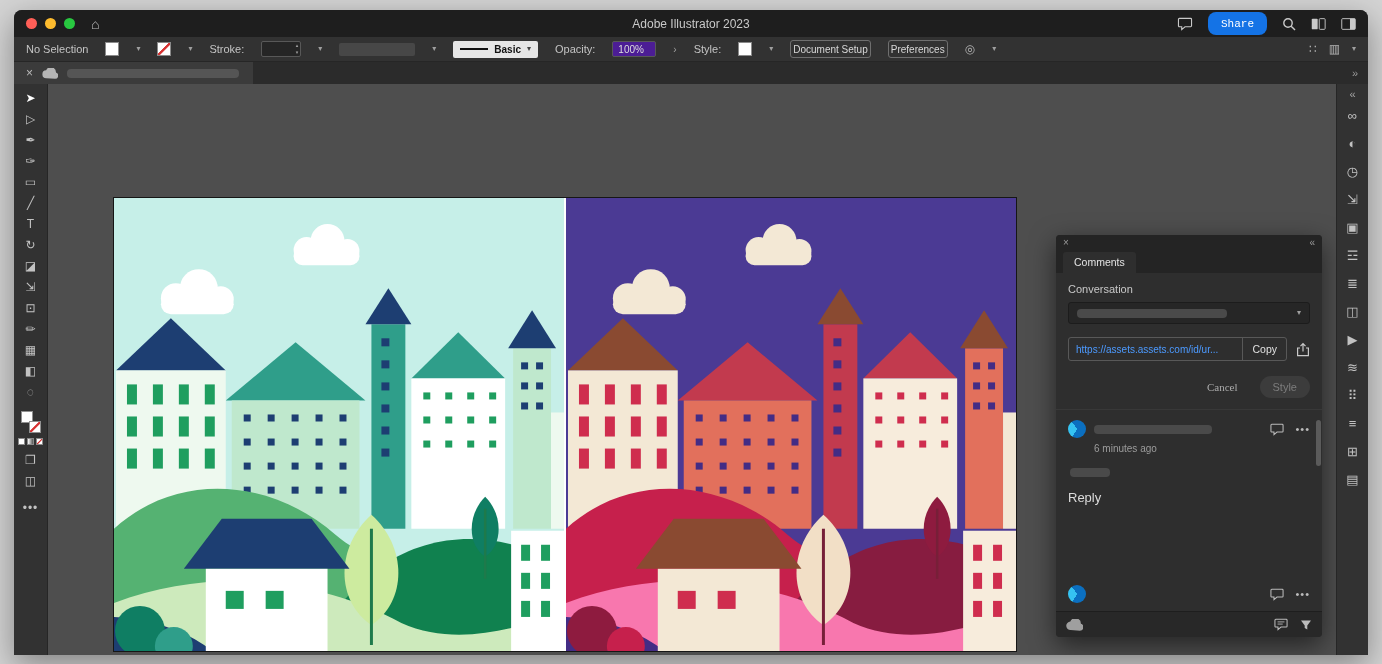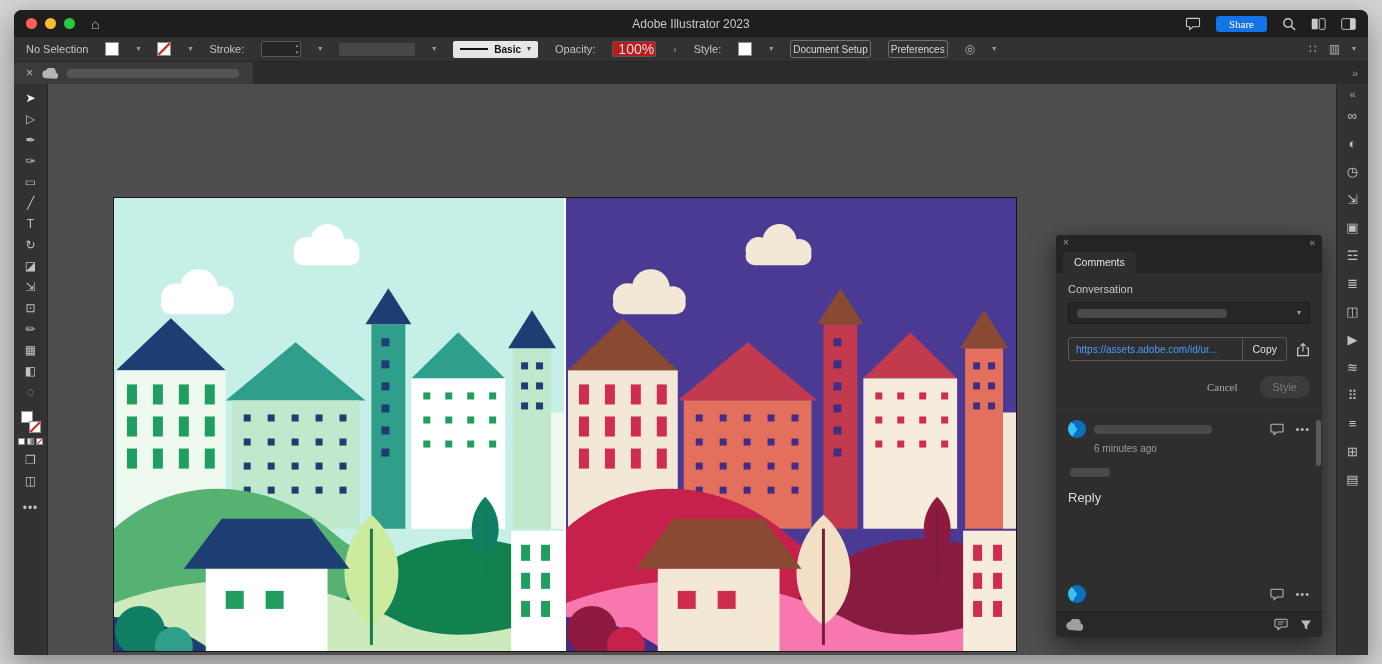--- a/index.html
+++ b/index.html
@@ -13,43 +13,43 @@
 
   
   .titlebar { height:27px; flex:0 0 27px; background:#1e1e1e; display:flex; align-items:center;
               padding:0 12px; position:relative; }
   .traffic { display:flex; gap:8px; align-items:center; }
   .tl { width:11px; height:11px; border-radius:50%; display:inline-block; }
   .tl.red{background:#ff5f57} .tl.yellow{background:#febc2e} .tl.green{background:#28c840}
   .home-icon { color:#bdbdbd; font-size:14px; margin-left:16px; line-height:1; cursor:default; }
   .win-title { position:absolute; left:0; right:0; text-align:center; color:#c9c9c9; font-size:12px; pointer-events:none; }
   .tb-right { margin-left:auto; display:flex; align-items:center; gap:15px; z-index:2; }
-  .share-btn { background:#1473e6; color:#fff; border:none; border-radius:3px; height:16px;
-               padding:0 13px; font-size:11px; font-family:Liberation Serif, serif; cursor:pointer; }
+  .share-btn { background:#1473e6; color:#fff; border:none; border-radius:8px; height:23px;
+               padding:0 13px; font-size:11px; font-family:Liberation Mono, monospace; cursor:pointer; }
   .tb-ic { display:flex; align-items:center; }
 
   
   .controlbar { height:25px; flex:0 0 25px; background:#323232; border-bottom:1px solid #262626;
                 display:flex; align-items:center; gap:17px; padding:0 12px; color:#c4c4c4; font-size:11px; }
   .chip { width:14px; height:14px; background:#fff; border:1px solid #8a8a8a; display:inline-block; }
   .chip.none { background:linear-gradient(135deg,#fff 42%,#d63333 46%,#d63333 56%,#fff 60%); }
   .chev { font-size:8px; color:#9f9f9f; line-height:1; }
   .chev::after { content:"▾"; }
   .stepper { width:40px; height:16px; background:#252525; border:1px solid #585858; border-radius:2px;
              position:relative; }
   .stepper::after { content:"▴\A▾"; white-space:pre; position:absolute; right:2px; top:0px;
                     font-size:5px; color:#9f9f9f; line-height:7px; }
   .dis-pill { width:76px; height:13px; background:#474747; border-radius:2px; }
   .stroke-style { height:17px; background:#e6e6e6; border-radius:2px; display:flex; align-items:center;
                   gap:6px; padding:0 7px; color:#111; }
   .line-sample { width:28px; height:2px; background:#111; }
   .ss-label { font-size:10px; font-weight:bold; color:#111; }
   .stroke-style .chev::after{ color:#444; }
-  .value-box { width:44px; height:16px; background:#b91c1c; border:1px solid #585858; border-radius:2px;
-               color:#ddd; font-size:14px; display:flex; align-items:center; padding:0 5px; }
+  .value-box { width:44px; height:16px; background:#4c1d95; border:1px solid #585858; border-radius:2px;
+               color:#ddd; font-size:10px; display:flex; align-items:center; padding:0 5px; }
   .chev-r { font-size:10px; color:#9f9f9f; }
   .chev-r::after { content:"›"; }
   .cbtn { height:18px; border:1px solid #6f6f6f; border-radius:3px; background:transparent; color:#d8d8d8;
           font-size:10px; padding:0 2px; font-family:inherit; cursor:pointer; }
   .cb-right { margin-left:auto; display:flex; align-items:center; gap:12px; color:#b5b5b5; font-size:12px; }
 
   
   .tabbar { height:22px; flex:0 0 22px; background:#2b2b2b; display:flex; align-items:stretch; position:relative; }
   .doc-tab { background:#3b3b3b; display:flex; align-items:center; gap:9px; padding:0 14px 0 12px; min-width:238px; }
   .tab-close { color:#b9b9b9; font-size:12px; cursor:pointer; line-height:1; }
@@ -408,21 +408,21 @@
             <span class="cp-tab">Comments</span>
           </div>
           <div class="cp-body">
             <div class="cp-label">Conversation</div>
             <div class="cp-dropdown">
               <span class="blur-pill bp-w150"></span>
               <span class="chev"></span>
             </div>
             <div class="cp-urlrow">
               <div class="url-box">
-                <span class="url-text">https://assets.adobe.com/id/ur...</span>
+                <span class="url-text">https://assets.assets.com/id/ur...</span>
                 <span class="copy-btn">Copy</span>
               </div>
               <span class="ic">
                 <svg width="14" height="15" viewBox="0 0 14 15">
                     <path d="M7 9.5V1.8M4.5 4.2L7 1.6l2.5 2.6" fill="none" stroke="#c9c9c9" stroke-width="1.2"></path>
                     <path d="M4 6H1.6v7.6h10.8V6H10" fill="none" stroke="#c9c9c9" stroke-width="1.2"></path>
                   </svg>
               </span>
             </div>
             <div class="cp-actions">

